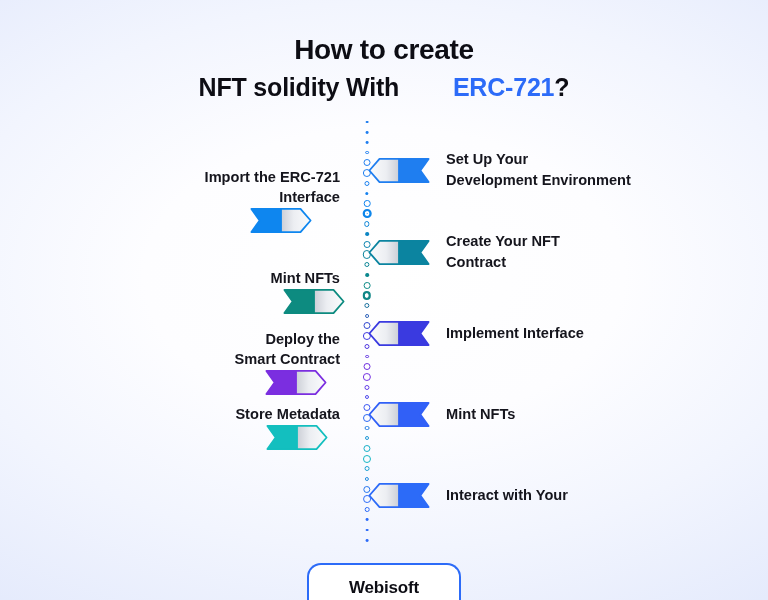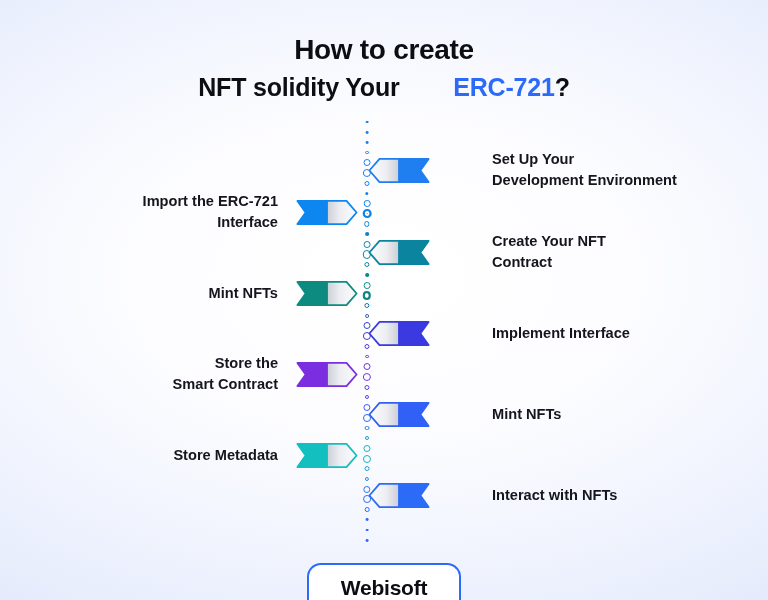--- a/index.html
+++ b/index.html
@@ -27,48 +27,48 @@
   }
   .title .hl{color:#2c6bf8;margin-left:47px;}
   
   #spine{position:absolute;left:352px;top:118px;width:30px;height:430px;}
   #spine i{
     position:absolute;left:50%;border-radius:50%;
     box-sizing:border-box;transform:translateX(-50%);
   }
   
   .row{position:absolute;display:flex;align-items:center;}
-  .row.left{right:410px;flex-direction:row;justify-content:flex-end;}
-  .row.right{left:368px;flex-direction:row;gap:46px;}
+  .row.left{right:410px;flex-direction:column;justify-content:flex-end;}
+  .row.right{left:368px;flex-direction:row;}
   .lbl{
     font-size:14.6px;font-weight:700;color:#15151d;line-height:1.42;
     white-space:pre-line;
   }
   .row.left .lbl{text-align:right;margin-right:18px;}
   .row.right .lbl{text-align:left;margin-left:16px;}
   .bannerwrap{flex:none;width:62px;height:25px;position:relative;}
   .bannerwrap svg{display:block;}
   
   .logo{
     position:absolute;left:50%;transform:translateX(-50%);
     top:563px;width:150px;height:46px;
     border:2.2px solid #2c6bf8;border-top-left-radius:14px;border-top-right-radius:14px;
     border-bottom:none;background:#ffffff;
     display:flex;align-items:center;justify-content:center;
   }
-  .logo span{font-size:21px;font-weight:700;color:#0d0d14;letter-spacing:-.2px;}
+  .logo span{font-size:17px;font-weight:700;color:#0d0d14;letter-spacing:-.2px;}
 </style>
 </head>
 <body>
 
 <div id="stage">
 
   <div class="title">
     <span class="l1">How to create</span>
-    <span class="l2"><span>NFT solidity Your </span><span class="hl">ERC-721</span><span>?</span></span>
+    <span class="l2"><span>NFT solidity With </span><span class="hl">ERC-721</span><span>?</span></span>
   </div>
 
   <div id="spine">
       <i style="top: 2.6px; width: 2.8px; height: 2.8px; background: rgb(31, 126, 240); border: none;"></i>
       <i style="top: 12.8px; width: 2.8px; height: 2.8px; background: rgb(31, 126, 240); border: none;"></i>
       <i style="top: 23px; width: 2.8px; height: 2.8px; background: rgb(31, 126, 240); border: none;"></i>
       <i style="top: 32.7161px; width: 3.7678px; height: 3.7678px; background: transparent; border: 1.5px solid rgb(31, 126, 240);"></i>
       <i style="top: 41.3239px; width: 6.9522px; height: 6.9522px; background: transparent; border: 1.8px solid rgb(31, 126, 240);"></i>
       <i style="top: 50.8683px; width: 8.26341px; height: 8.26341px; background: transparent; border: 1.8px solid rgb(30, 127, 240);"></i>
       <i style="top: 62.6605px; width: 5.07902px; height: 5.07902px; background: transparent; border: 1.5px solid rgb(26, 129, 240);"></i>
@@ -187,21 +187,21 @@
                 <stop offset="100%" stop-color="#fbfcfd"></stop>
               </linearGradient>
             </defs>
             <path d="M32 0.9 H11.5 L1.4 12.5 L11.5 24.1 H32 Z" fill="url(#h4)" stroke="#3a3ae0" stroke-width="1.8" stroke-linejoin="round"></path>
             <path d="M60.6 0.9 H31 V24.1 H60.6 L52.4 12.5 Z" fill="#3a3ae0" stroke="#3a3ae0" stroke-width="1.8" stroke-linejoin="round"></path>
           </svg>
         </div>
         <div class="lbl">Implement Interface</div>
       </div>
       <div class="row left" style="top: 353px; height: 42px;">
-        <div class="lbl">Store the
+        <div class="lbl">Deploy the
 Smart Contract</div>
         <div class="bannerwrap">
           <svg width="62" height="25" viewBox="0 0 62 25">
             <defs>
               <linearGradient id="g5" x1="0" y1="0" x2="1" y2="0">
                 <stop offset="0%" stop-color="#c9ccd4"></stop>
                 <stop offset="45%" stop-color="#eceef2"></stop>
                 <stop offset="100%" stop-color="#fbfcfd"></stop>
               </linearGradient>
             </defs>
@@ -219,21 +219,21 @@
                 <stop offset="45%" stop-color="#eceef2"></stop>
                 <stop offset="100%" stop-color="#fbfcfd"></stop>
               </linearGradient>
             </defs>
             <path d="M32 0.9 H11.5 L1.4 12.5 L11.5 24.1 H32 Z" fill="url(#h6)" stroke="#3160f7" stroke-width="1.8" stroke-linejoin="round"></path>
             <path d="M60.6 0.9 H31 V24.1 H60.6 L52.4 12.5 Z" fill="#3160f7" stroke="#3160f7" stroke-width="1.8" stroke-linejoin="round"></path>
           </svg>
         </div>
         <div class="lbl">Mint NFTs</div>
       </div>
-      <div class="row left" style="top: 434px; height: 42px;">
+      <div class="row left" style="top: 408px; height: 42px;">
         <div class="lbl">Store Metadata</div>
         <div class="bannerwrap">
           <svg width="62" height="25" viewBox="0 0 62 25">
             <defs>
               <linearGradient id="g7" x1="0" y1="0" x2="1" y2="0">
                 <stop offset="0%" stop-color="#c9ccd4"></stop>
                 <stop offset="45%" stop-color="#eceef2"></stop>
                 <stop offset="100%" stop-color="#fbfcfd"></stop>
               </linearGradient>
             </defs>
@@ -249,21 +249,21 @@
               <linearGradient id="h8" x1="1" y1="0" x2="0" y2="0">
                 <stop offset="0%" stop-color="#c9ccd4"></stop>
                 <stop offset="45%" stop-color="#eceef2"></stop>
                 <stop offset="100%" stop-color="#fbfcfd"></stop>
               </linearGradient>
             </defs>
             <path d="M32 0.9 H11.5 L1.4 12.5 L11.5 24.1 H32 Z" fill="url(#h8)" stroke="#2c6bf8" stroke-width="1.8" stroke-linejoin="round"></path>
             <path d="M60.6 0.9 H31 V24.1 H60.6 L52.4 12.5 Z" fill="#2c6bf8" stroke="#2c6bf8" stroke-width="1.8" stroke-linejoin="round"></path>
           </svg>
         </div>
-        <div class="lbl">Interact with NFTs</div>
+        <div class="lbl">Interact with Your</div>
       </div>
     </div>
 
   <div class="logo">
     <span>Webisoft</span>
   </div>
 
 </div>
 
 </body></html>

